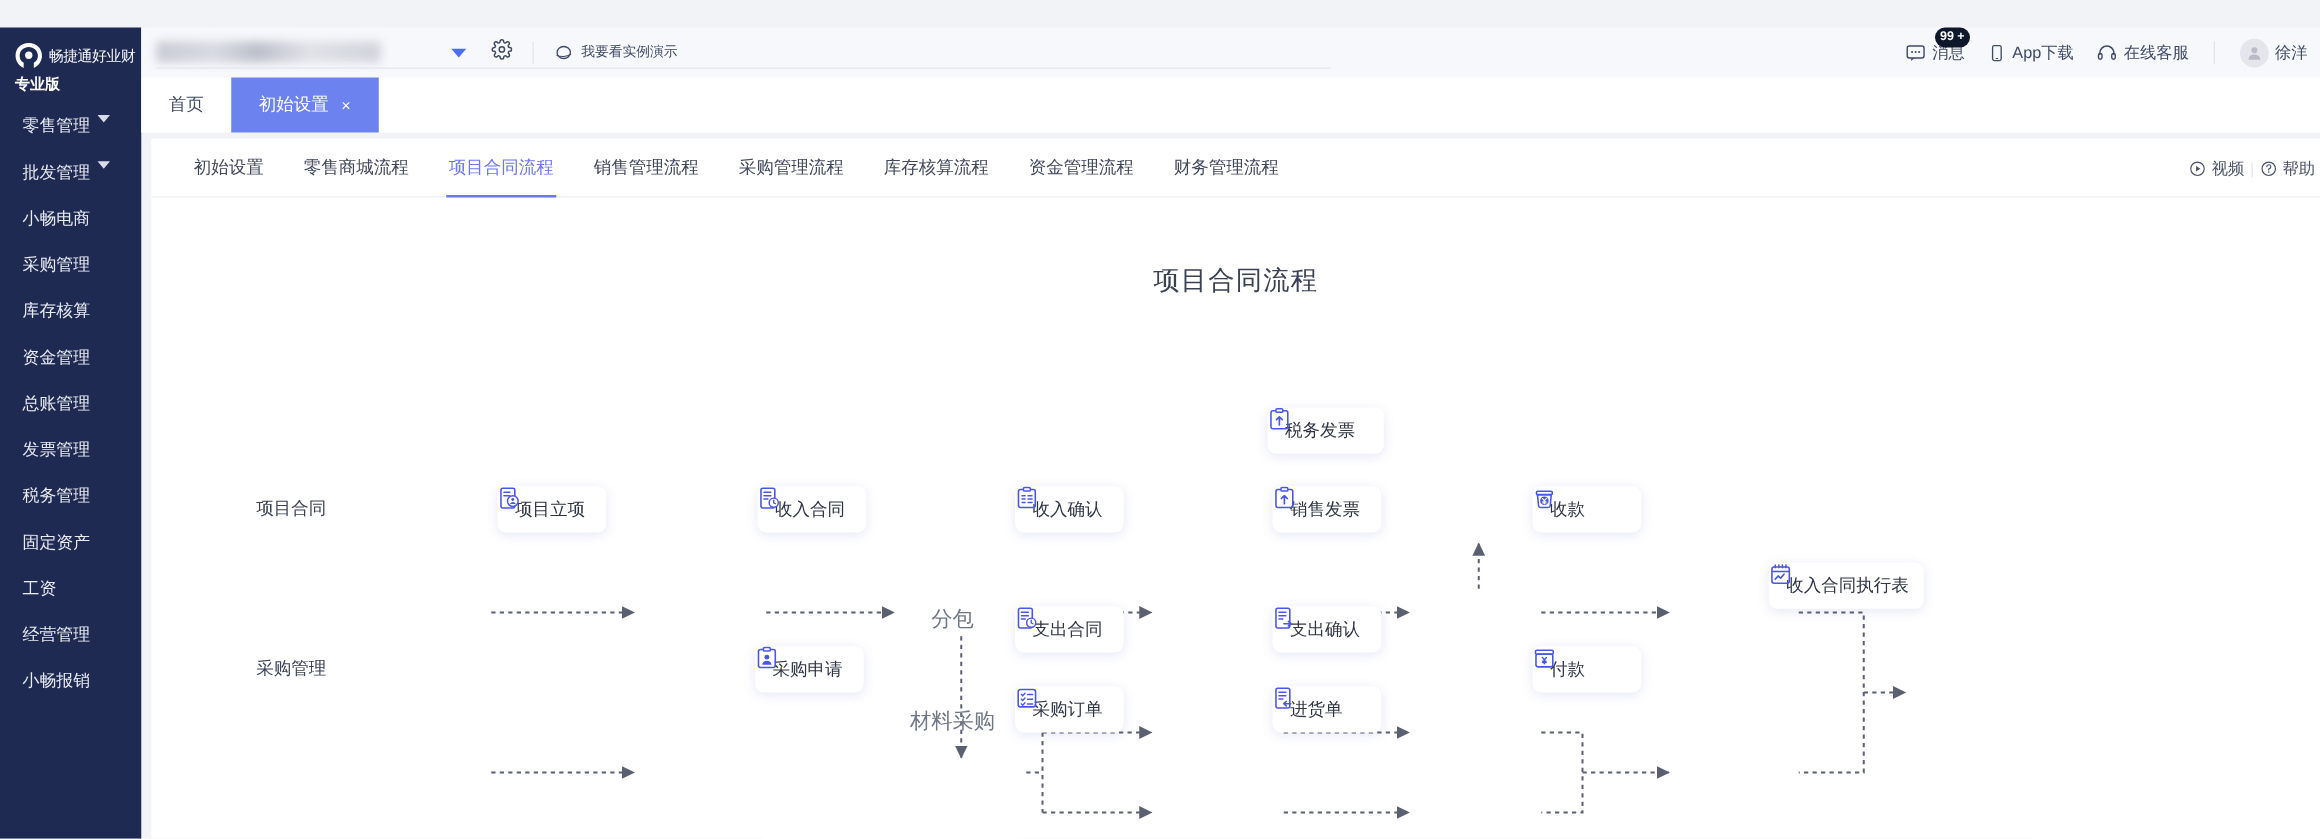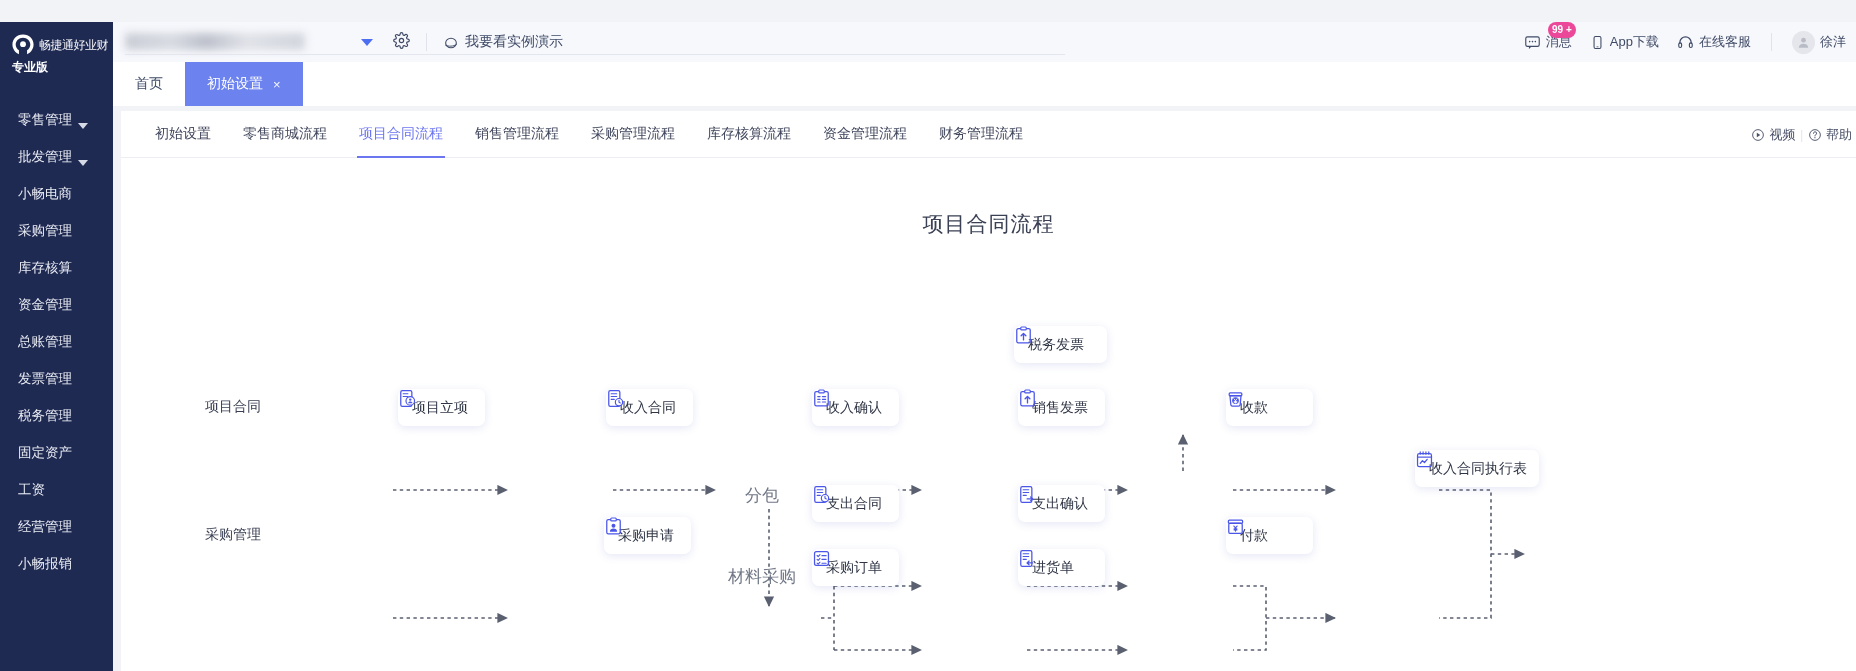--- a/index.html
+++ b/index.html
@@ -24,21 +24,21 @@
   .brand-name {
     color: #ffffff; font-size: 12px; letter-spacing: -0.5px;
     margin-left: 3px; white-space: nowrap; opacity: .95;
   }
   .brand-sub {
     color: #ffffff; font-size: 12px; font-weight: bold;
     padding-left: 12px; margin-top: 1px;
   }
   .menu { margin-top: 10px; }
   .menu-item {
-    height: 37px; display: flex; align-items: flex-end;
+    height: 37px; display: flex; align-items: flex-start;
     color: #e9ebf3; font-size: 13.5px; padding-left: 18px;
     cursor: pointer; white-space: nowrap; font-family: Liberation Serif, serif;
   }
   .caret {
     margin-left: 6px; width: 0; height: 0;
     border-left: 5px solid transparent; border-right: 5px solid transparent;
     border-top: 6px solid #d7dbe8;
   }
 
   
@@ -58,34 +58,34 @@
     position: absolute; left: 0; bottom: 0; width: 940px; height: 1px; background: #e3e6ee;
   }
   .chev-down {
     width: 0; height: 0; margin-left: 6px;
     border-left: 6px solid transparent; border-right: 6px solid transparent;
     border-top: 7px solid #4e6ef2; cursor: pointer;
   }
   .gear { margin-left: 20px; cursor: pointer; }
   .divider-v { width: 1px; height: 18px; background: #e0e3eb; margin: 0 16px; }
   .demo-link {
-    display: flex; align-items: flex-end; gap: 6px;
-    color: #3d4böd; color: #3f4a66; font-size: 14px; cursor: pointer;
+    display: flex; align-items: flex-start; gap: 6px;
+    color: #3d4böd; color: #3f4a66; font-size: 11px; cursor: pointer;
   }
   .topbar-right {
     margin-left: auto; display: flex; align-items: center;
     padding-right: 10px; gap: 18px;
   }
   .tb-item {
     display: flex; align-items: center; gap: 5px;
     font-size: 13px; color: #3f4a66; cursor: pointer; position: relative;
   }
   .badge {
     position: absolute; left: 24px; top: -11px;
-    background: #ec4899; color: #fff; font-size: 10px; line-height: 15px;
+    background: #0f172a; color: #fff; font-size: 10px; line-height: 15px;
     height: 16px; min-width: 28px; border-radius: 8px; text-align: center;
     padding: 0 4px; font-weight: bold;
   }
   .avatar {
     width: 23px; height: 23px; border-radius: 50%; background: #e4e6ec;
     display: flex; align-items: center; justify-content: center;
   }
   .user-name { font-size: 13px; color: #3f4a66; white-space: nowrap; }
 
   

